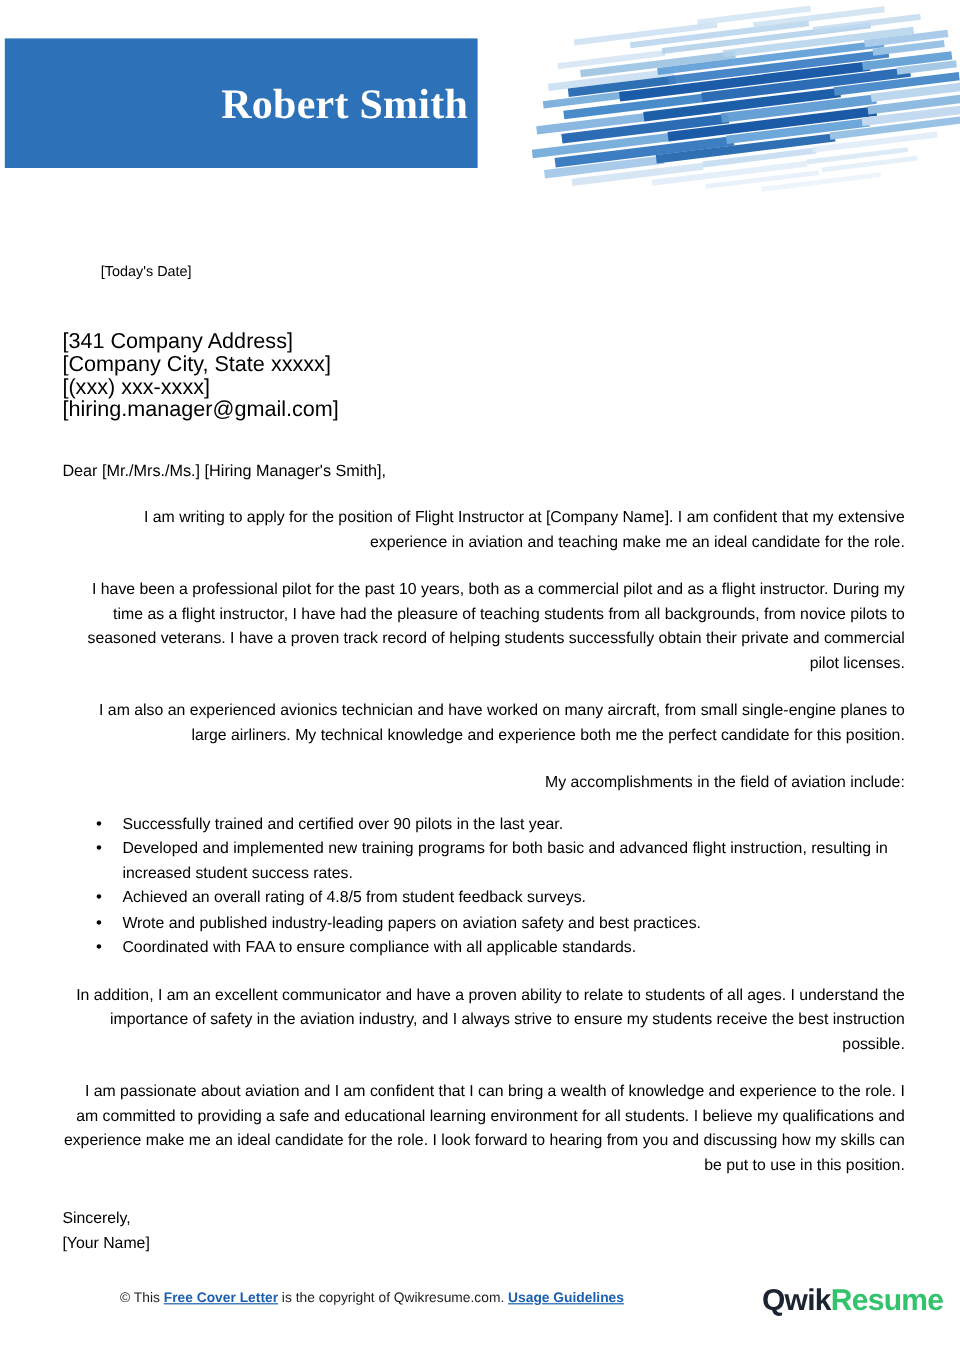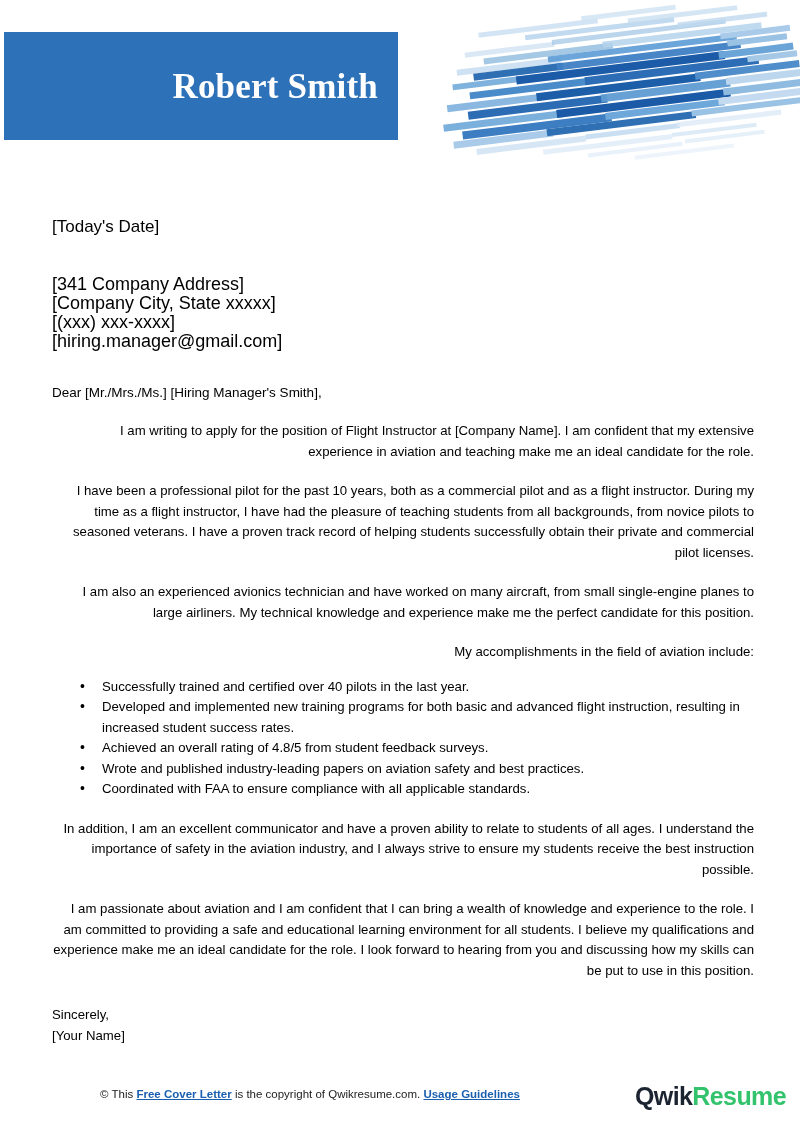--- a/index.html
+++ b/index.html
@@ -23,21 +23,21 @@
     height: 176px;
   }
   .name-banner {
     position: absolute;
     left: 4px;
     top: 32px;
     width: 394px;
     height: 108px;
     background: #2d72b8;
     box-sizing: border-box;
-    padding: 8px 20px 6px 0;
+    padding: 8px 8px 6px 0;
     display: flex;
     flex-direction: column;
     justify-content: center;
     align-items: flex-end;
   }
   .name-text {
     font-family: "Liberation Serif", "DejaVu Serif", serif;
     font-weight: bold;
     font-size: 35px;
     line-height: 40px;
@@ -70,23 +70,24 @@
   
   .letter {
     position: absolute;
     left: 0;
     top: 176px;
     width: 800px;
     padding: 0 46px 0 52px;
     box-sizing: border-box;
   }
   .date-line {
-    font-size: 17px;
+    font-size: 12px;
     line-height: 17px;
     margin-top: 42px;
+    margin-left: 32px;
   }
   .addr-block {
     margin-top: 40px;
     font-size: 18px;
     line-height: 19px;
   }
   .salutation {
     margin-top: 33px;
     font-size: 13.5px;
     line-height: 18px;
@@ -121,21 +122,21 @@
   .signoff {
     margin-top: 24px;
     font-size: 13.2px;
     line-height: 20.5px;
   }
 
   
   .footer {
     position: absolute;
     left: 0;
-    bottom: 0;
+    bottom: 12px;
     width: 800px;
     height: 62px;
   }
   .footer-copy {
     position: absolute;
     left: 0;
     top: 18px;
     width: 620px;
     text-align: center;
     font-size: 11.5px;
@@ -238,26 +239,26 @@
     <div>[341 Company Address]</div>
     <div>[Company City, State xxxxx]</div>
     <div>[(xxx) xxx-xxxx]</div>
     <div>[hiring.manager@gmail.com]</div>
   </div>
 
   <div class="salutation">Dear [Mr./Mrs./Ms.] [Hiring Manager's Smith],</div>
 
   <div class="para">I am writing to apply for the position of Flight Instructor at [Company Name]. I am confident that my extensive experience in aviation and teaching make me an ideal candidate for the role.</div>
   <div class="para">I have been a professional pilot for the past 10 years, both as a commercial pilot and as a flight instructor. During my time as a flight instructor, I have had the pleasure of teaching students from all backgrounds, from novice pilots to seasoned veterans. I have a proven track record of helping students successfully obtain their private and commercial pilot licenses.</div>
-  <div class="para">I am also an experienced avionics technician and have worked on many aircraft, from small single-engine planes to large airliners. My technical knowledge and experience make me the perfect candidate for this position.</div>
+  <div class="para">I am also an experienced avionics technician and have worked on many aircraft, from small single-engine planes to large airliners. My technical knowledge and experience both me the perfect candidate for this position.</div>
 
   <div class="para">My accomplishments in the field of aviation include:</div>
 
   <ul class="bullets">
-    <li>Successfully trained and certified over 40 pilots in the last year.</li>
+    <li>Successfully trained and certified over 90 pilots in the last year.</li>
     <li>Developed and implemented new training programs for both basic and advanced flight instruction, resulting in increased student success rates.</li>
     <li>Achieved an overall rating of 4.8/5 from student feedback surveys.</li>
     <li>Wrote and published industry-leading papers on aviation safety and best practices.</li>
     <li>Coordinated with FAA to ensure compliance with all applicable standards.</li>
   </ul>
 
   <div class="para">In addition, I am an excellent communicator and have a proven ability to relate to students of all ages. I understand the importance of safety in the aviation industry, and I always strive to ensure my students receive the best instruction possible.</div>
   <div class="para">I am passionate about aviation and I am confident that I can bring a wealth of knowledge and experience to the role. I am committed to providing a safe and educational learning environment for all students. I believe my qualifications and experience make me an ideal candidate for the role. I look forward to hearing from you and discussing how my skills can be put to use in this position.</div>
 
   <div class="signoff">

